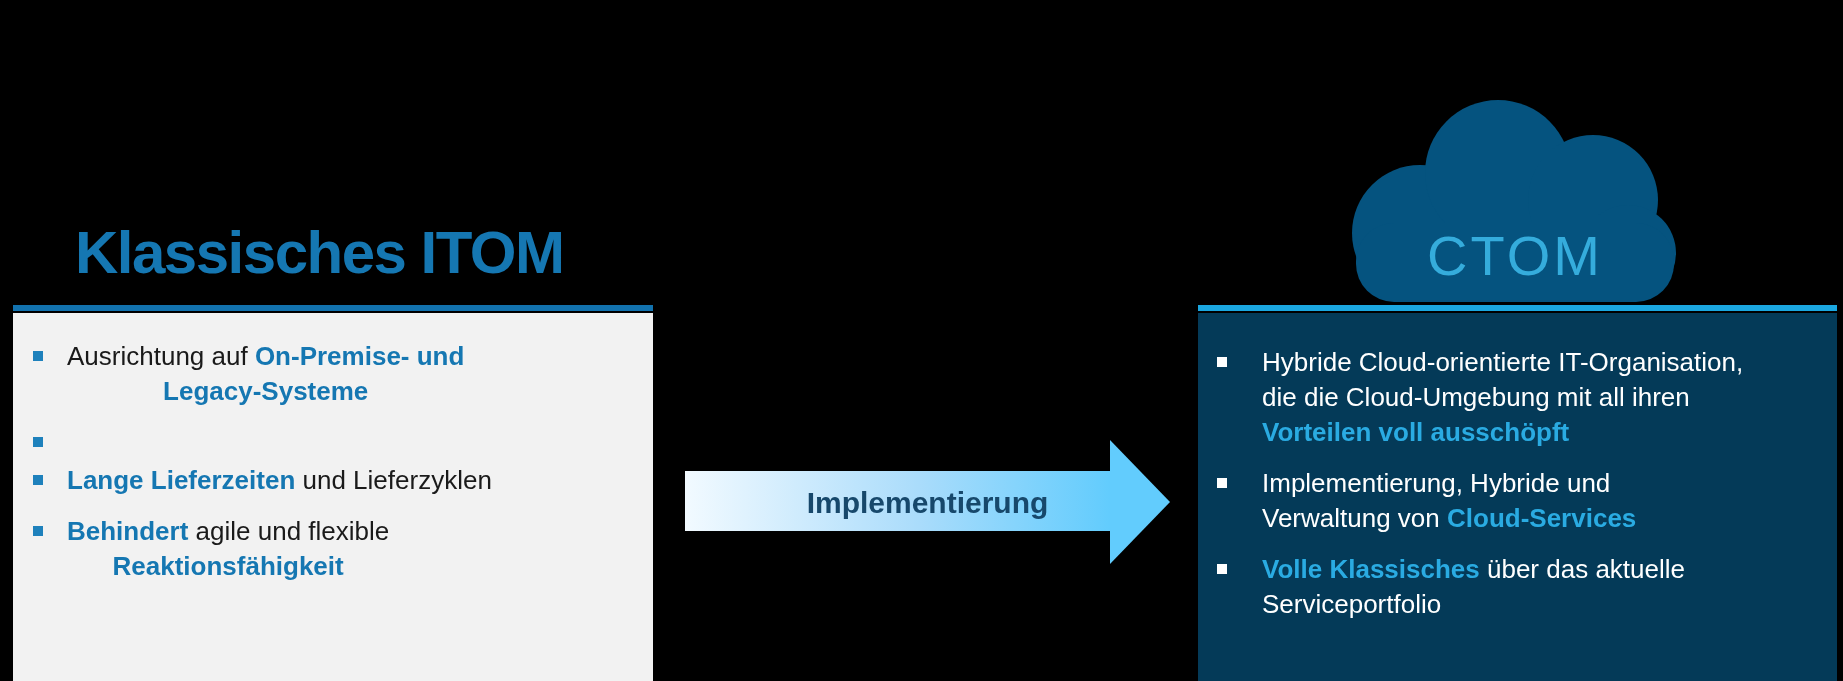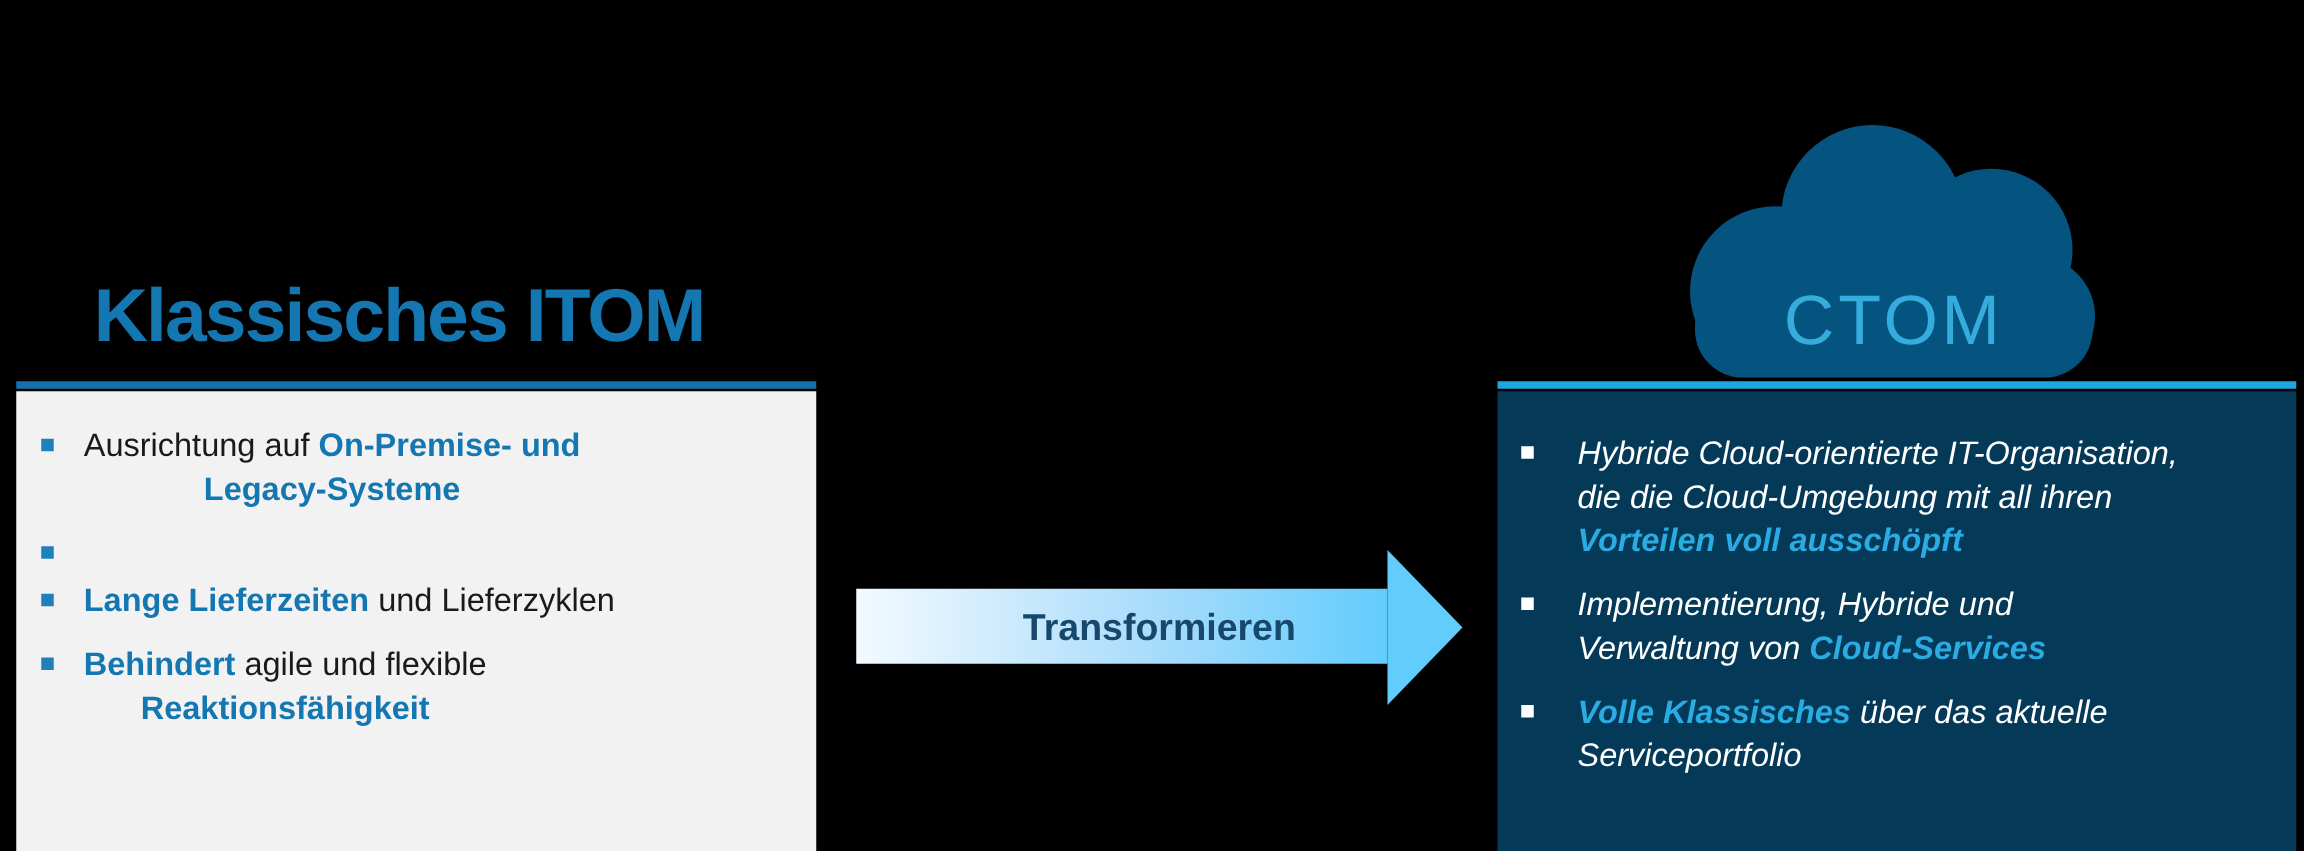--- a/index.html
+++ b/index.html
@@ -37,21 +37,21 @@
     margin-bottom:16px;
     font-size:26px;line-height:35px;
   }
   ul.bullets .bullet-marker{
     flex:0 0 10px;width:10px;height:10px;margin-top:12px;
   }
   .left-box ul.bullets .bullet-marker{background:var(--bullet-left);margin-right:24px;}
   .right-box ul.bullets .bullet-marker{background:#ffffff;margin-right:35px;}
   ul.bullets .bullet-text{white-space:pre-line;max-width:560px;}
   .left-box ul.bullets .bullet-text{color:#1a1a1a;}
-  .right-box ul.bullets .bullet-text{color:#ffffff;font-style:italic;}
+  .right-box ul.bullets .bullet-text{color:#ffffff;}
   .left-box .hl{color:var(--highlight-left);font-weight:700;}
   .right-box .hl{color:var(--highlight-right);font-weight:700;}
 
   
   .arrow-body{
     position:absolute;left:685px;top:471px;width:425px;height:60px;
     background:linear-gradient(to right,var(--arrow-start) 0%,#aadcfb 55%,var(--arrow-end) 100%);
   }
   .arrow-head{
     position:absolute;left:1110px;top:440px;width:0;height:0;
@@ -109,21 +109,21 @@
         <li>
           <span class="bullet-marker"></span>
           <span class="bullet-text"><span class="hl">Behindert</span><span> agile und flexible
 </span><span class="hl">Reaktionsfähigkeit</span></span>
         </li>
       </ul>
   </div>
 
   <div class="arrow-body"></div>
   <div class="arrow-head"></div>
-  <div class="arrow-label">Transformieren</div>
+  <div class="arrow-label">Implementierung</div>
 
   <div class="cloud-wrap">
     <svg width="330" height="210" viewBox="0 0 330 210">
       <g class="cloud-fill" fill="#05537f">
         <circle cx="70" cy="138" r="68"></circle>
         <circle cx="148" cy="78" r="73"></circle>
         <circle cx="243" cy="105" r="65"></circle>
         <circle cx="278" cy="158" r="48"></circle>
         <rect x="6" y="128" width="318" height="79" rx="38"></rect>
       </g>

